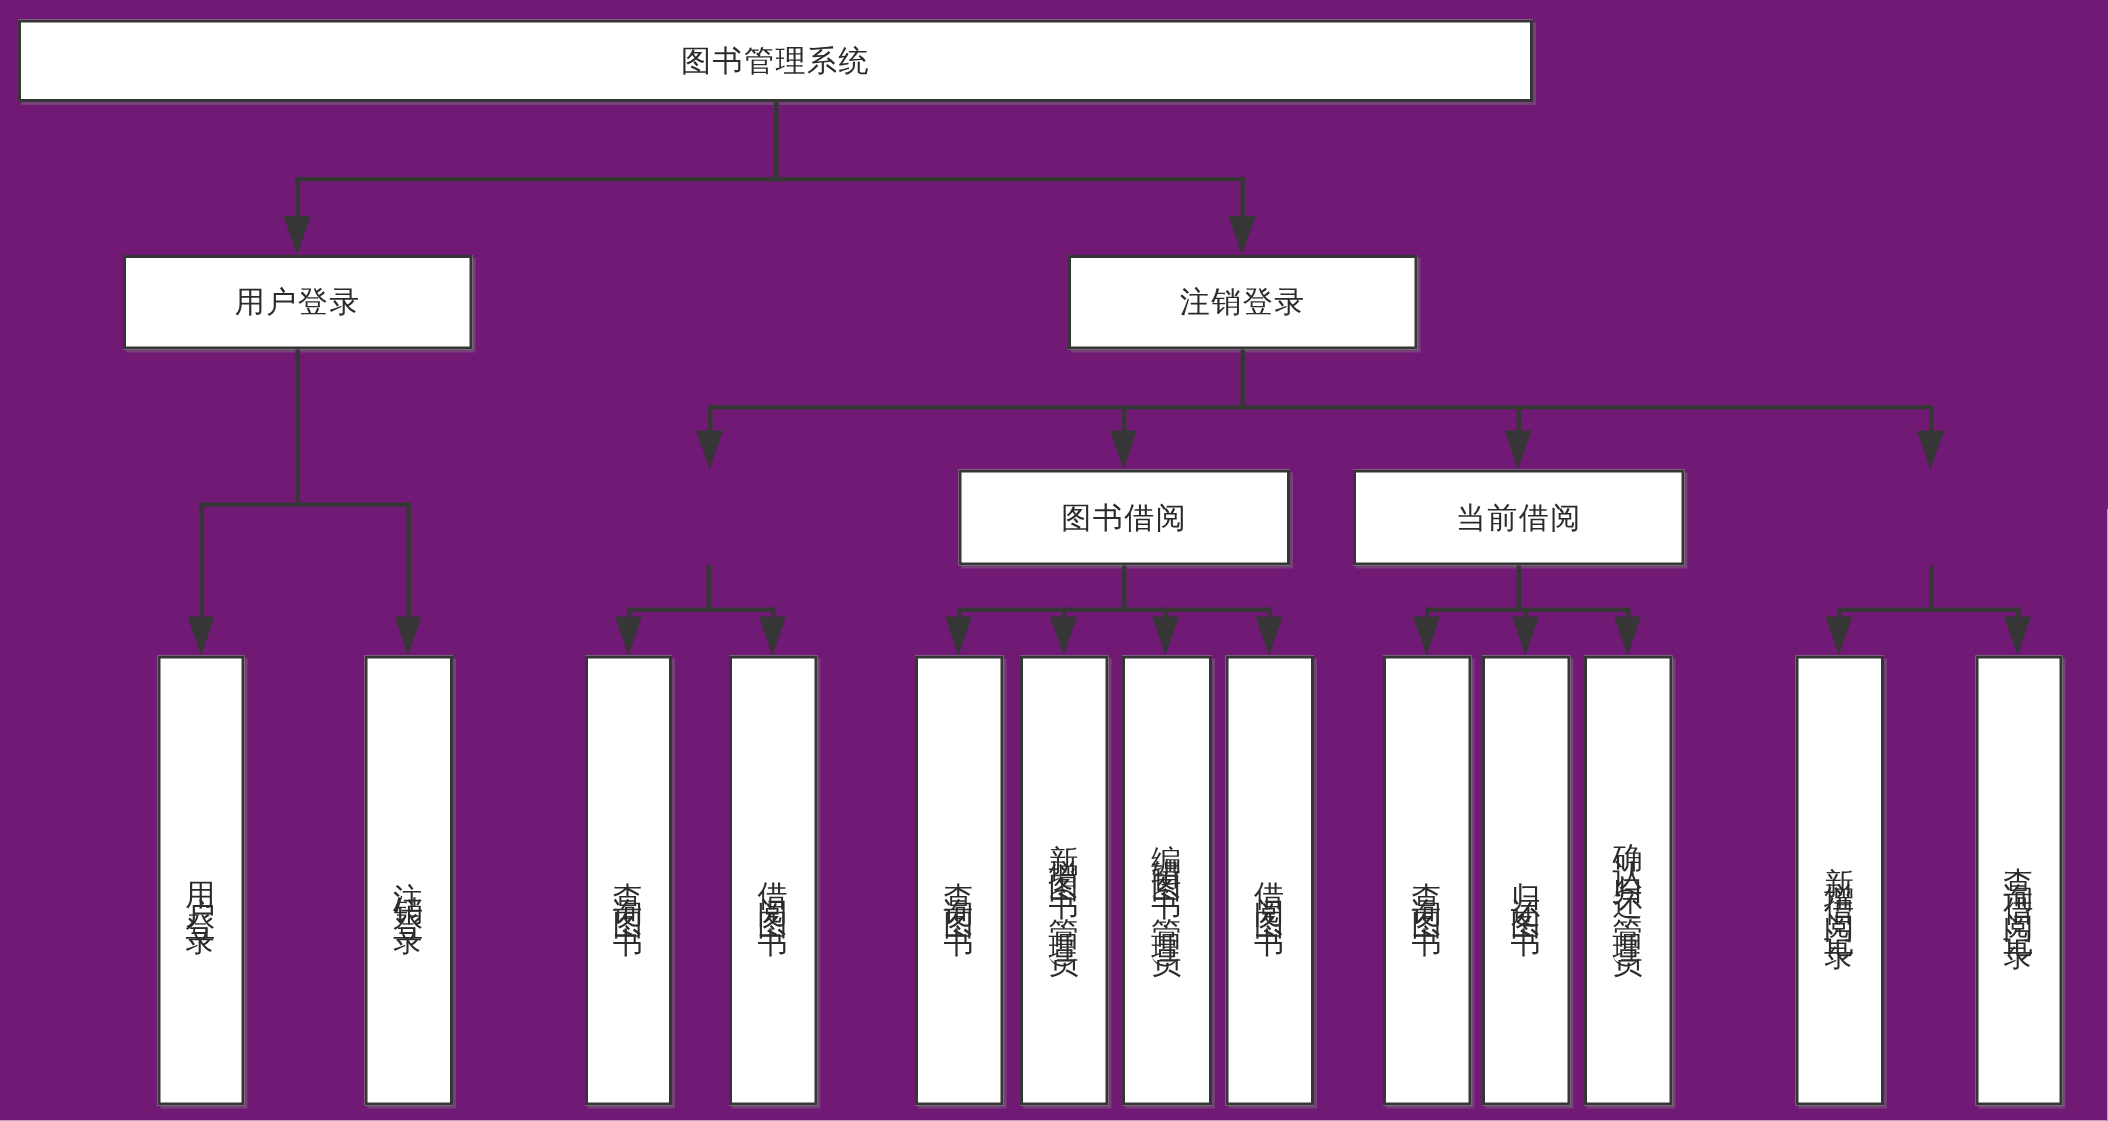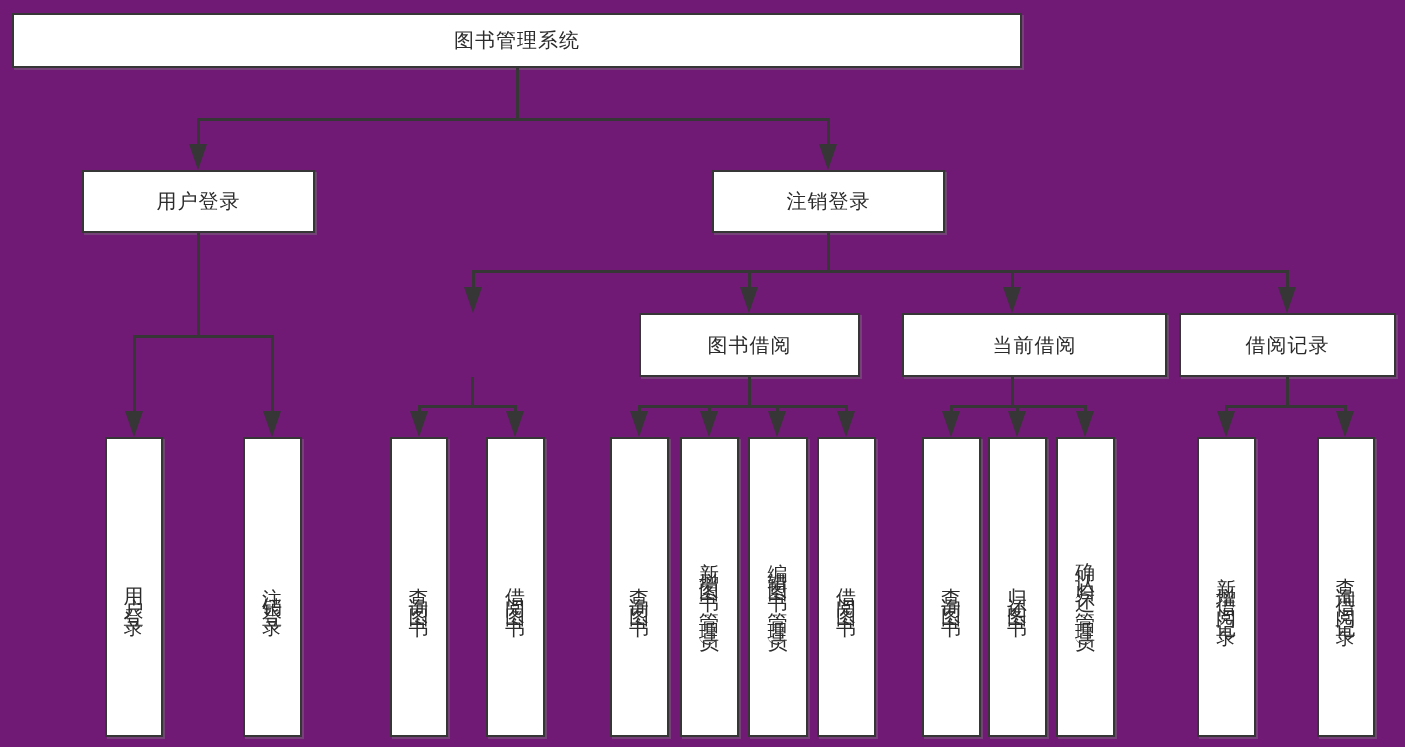--- a/index.html
+++ b/index.html
@@ -86,25 +86,22 @@
   <div class="vline" style="left:1011px;top:270px;height:21px;"></div>
   <div class="vline" style="left:1286px;top:270px;height:21px;"></div>
   <div class="arrow" style="left:464px;top:287px;"></div>
   <div class="arrow" style="left:740px;top:287px;"></div>
   <div class="arrow" style="left:1003px;top:287px;"></div>
   <div class="arrow" style="left:1278px;top:287px;"></div>
 
   <div class="box hbox" style="left:639px;top:313px;width:221px;height:64px;">
     <span>图书借阅</span>
   </div>
-  <div class="box hbox" style="left:902px;top:313px;width:265px;height:64px;">
+  <div class="box hbox" style="left:902px;top:313px;width:221px;height:64px;">
     <span>当前借阅</span>
-  </div>
-  <div class="box hbox" style="left:1179px;top:313px;width:217px;height:64px;">
-    <span>借阅记录</span>
   </div>
 
   <div class="vline" style="left:471px;top:377px;height:30px;"></div>
   <div class="hline" style="left:418px;top:405px;width:99px;"></div>
   <div class="vline" style="left:418px;top:405px;height:10px;"></div>
   <div class="vline" style="left:514px;top:405px;height:10px;"></div>
   <div class="arrow" style="left:410px;top:411px;"></div>
   <div class="arrow" style="left:506px;top:411px;"></div>
 
   <div class="vline" style="left:748px;top:377px;height:30px;"></div>

